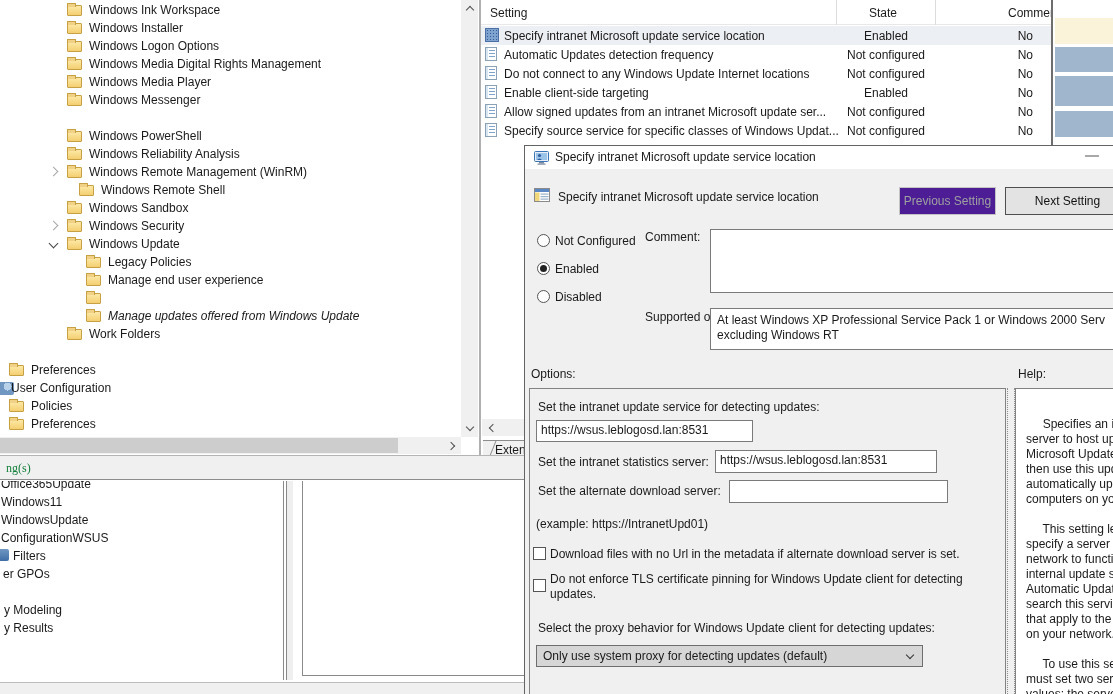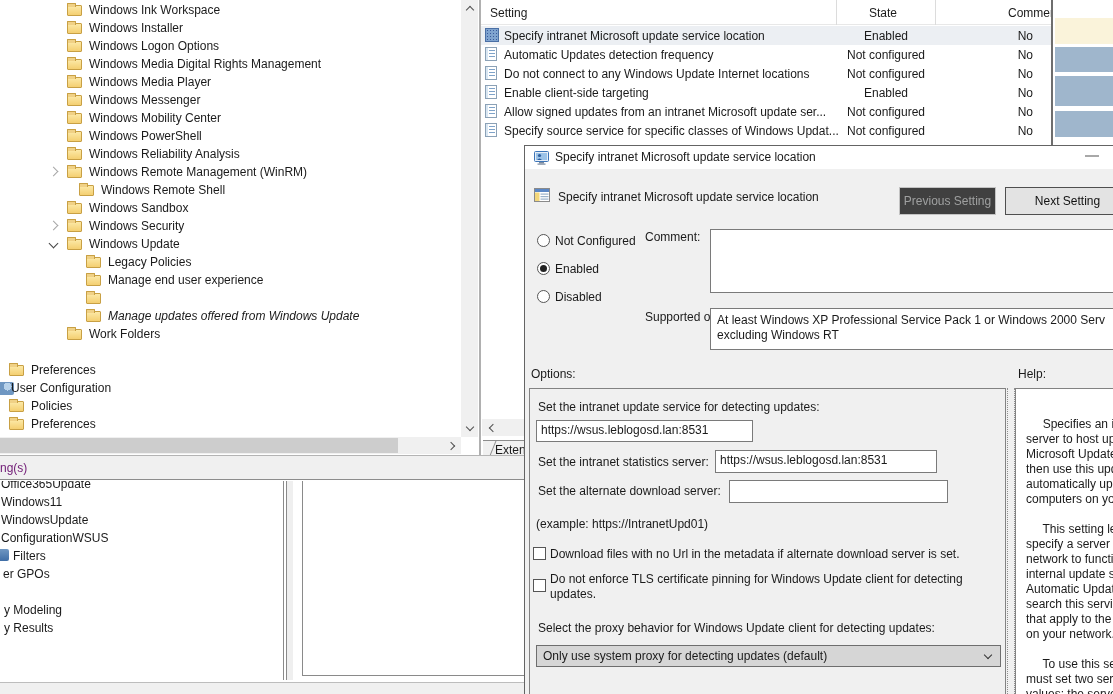--- a/index.html
+++ b/index.html
@@ -58,42 +58,42 @@
   .ext-tab { position:absolute; left:2px; top:440px; width:41px; height:17px; background:#f0f0f0; overflow:hidden;
     border-top:1px solid #8c8c8c; }
   .ext-tab::before { content:""; position:absolute; left:-4px; top:-2px; width:12px; height:26px;
     border-right:1px solid #8c8c8c; transform:skewX(-22deg); }
   .ext-tab span { position:absolute; left:12px; top:2px; white-space:nowrap; }
   .editor-right-border { left:1051px; top:0; width:2px; height:457px; background:#6e6e6e; }
 
   
   .status-strip { left:0; top:455px; width:1053px; height:25px; background:#f0f0f0;
     border-top:1px solid #b4b4b4; border-bottom:1px solid #8c8c8c; }
-  .status-strip span { position:absolute; left:0; top:5px; color:#701a75; }
+  .status-strip span { position:absolute; left:6px; top:5px; color:#15803d;font-family:Liberation Serif, serif; }
 
   
   .gpmc-strip { left:1053px; top:0; width:60px; height:457px; background:#fff; }
   .blk { position:absolute; left:2px; width:58px; }
   .gpmc-bottom { left:0; top:481px; width:524px; height:213px; background:#fff; overflow:hidden; }
   .grow { position:absolute; height:18px; white-space:nowrap; }
   .icon-filterfrag { position:absolute; left:0; top:2px; width:9px; height:12px;
     background:linear-gradient(180deg,#6f97c2,#3f6ea6); border-radius:0 2px 2px 0; }
   .vl { position:absolute; top:0; width:1px; background:#8a8a8a; }
   .gpmc-graystrip { position:absolute; left:0; top:201px; width:524px; height:12px; background:#f0f0f0; border-top:1px solid #bdbdbd; }
 
   
   .dialog { left:524px; top:145px; width:600px; height:560px; background:#f0f0f0; border:1px solid #646464; }
   .dlg-title { position:absolute; left:0; top:0; width:100%; height:23px; background:#fff; border-bottom:1px solid #fff; }
   .dlg-title .t { position:absolute; left:30px; top:4px; white-space:nowrap; }
   .min-dash { position:absolute; left:560px; top:9px; width:14px; height:2px; background:#a8a8a8; }
   .ico-computer { position:absolute; left:9px; top:4px; width:15px; height:15px; }
   .ico-policy2 { position:absolute; left:9px; top:41px; width:16px; height:16px; }
   .dlg-settitle { position:absolute; left:33px; top:44px; white-space:nowrap; }
   .btn { position:absolute; height:28px; text-align:center; line-height:26px; }
-  .btn-prev { left:374px; top:41px; width:97px; background:#404040; border:1px solid #c3c3c3; color:#9fa0a0; }
+  .btn-prev { left:374px; top:41px; width:97px; background:#4c1d95; border:1px solid #c3c3c3; color:#9fa0a0; }
   .btn-next { left:480px; top:41px; width:125px; background:#e3e3e3; border:1px solid #4f4f4f; color:#111; }
 
   .radio-row { position:absolute; left:12px; height:18px; }
   .radio { position:absolute; left:0; top:2px; width:13px; height:13px; border:1px solid #555; border-radius:50%; background:#fff; }
   .radio.on::before { content:""; position:absolute; left:2px; top:2px; width:7px; height:7px; border-radius:50%; background:#222; }
   .radio-row .lbl { position:absolute; left:18px; top:2px; white-space:nowrap; }
 
   .cmt-lbl { position:absolute; left:120px; top:84px; }
   .cmt-box { position:absolute; left:185px; top:83px; width:414px; height:64px; background:#fff; border:1px solid #7a7a7a; }
   .sup-lbl { position:absolute; left:120px; top:164px; }
@@ -101,21 +101,21 @@
     padding:4px 6px; line-height:15px; }
   .sup-box div { white-space:pre; }
 
   .opt-lbl { position:absolute; left:6px; top:221px; }
   .help-lbl { position:absolute; left:493px; top:221px; }
   .opt-panel { position:absolute; left:4px; top:242px; width:477px; height:330px; border:1px solid #828282; }
   .opt-panel .flbl { position:absolute; white-space:nowrap; }
   .tbox { position:absolute; background:#fff; border:1px solid #7a7a7a; padding:2px 4px; white-space:nowrap; overflow:hidden; }
   .cb { position:absolute; width:13px; height:13px; background:#fff; border:1px solid #555; }
   .cb-lbl { position:absolute; line-height:15px; }
-  .selectbox { position:absolute; left:6px; top:256px; width:465px; height:22px; background:#d6d6d6; border:1px solid #6e6e6e; }
+  .selectbox { position:absolute; left:6px; top:256px; width:387px; height:22px; background:#d6d6d6; border:1px solid #6e6e6e; }
   .selectbox .val { position:absolute; left:6px; top:3px; white-space:nowrap; }
   .selectbox .chev { position:absolute; right:9px; top:6px; border-right:1.4px solid #333; border-bottom:1.4px solid #333; transform:rotate(45deg); }
 
   .splitter { position:absolute; left:482px; top:242px; width:8px; height:330px;
     border-left:1px dotted #8f8f8f; border-right:1px dotted #8f8f8f; }
   .help-box { position:absolute; left:490px; top:242px; width:170px; height:330px; background:#fff; border:1px solid #828282;
     padding:28px 4px 4px 10px; }
   .help-box div { white-space:pre; line-height:15px; min-height:15px; }
 </style>
 </head>
@@ -183,24 +183,20 @@
         <div class="icon-folder" style="left: 67px;"></div>
         <div class="lbl" style="left: 86px; padding: 0px 3px;">Windows Media Digital Rights Management</div>
       </div>
       <div class="trow" style="top: 73px; left: 0px;">
         <div class="icon-folder" style="left: 67px;"></div>
         <div class="lbl" style="left: 86px; padding: 0px 3px;">Windows Media Player</div>
       </div>
       <div class="trow" style="top: 91px; left: 0px;">
         <div class="icon-folder" style="left: 67px;"></div>
         <div class="lbl" style="left: 86px; padding: 0px 3px;">Windows Messenger</div>
-      </div>
-      <div class="trow" style="top: 109px; left: 0px;">
-        <div class="icon-folder" style="left: 67px;"></div>
-        <div class="lbl" style="left: 86px; padding: 0px 3px;">Windows Mobility Center</div>
       </div>
       <div class="trow" style="top: 127px; left: 0px;">
         <div class="icon-folder" style="left: 67px;"></div>
         <div class="lbl" style="left: 86px; padding: 0px 3px;">Windows PowerShell</div>
       </div>
       <div class="trow" style="top: 145px; left: 0px;">
         <div class="icon-folder" style="left: 67px;"></div>
         <div class="lbl" style="left: 86px; padding: 0px 3px;">Windows Reliability Analysis</div>
       </div>
       <div class="trow" style="top: 163px; left: 0px;">

